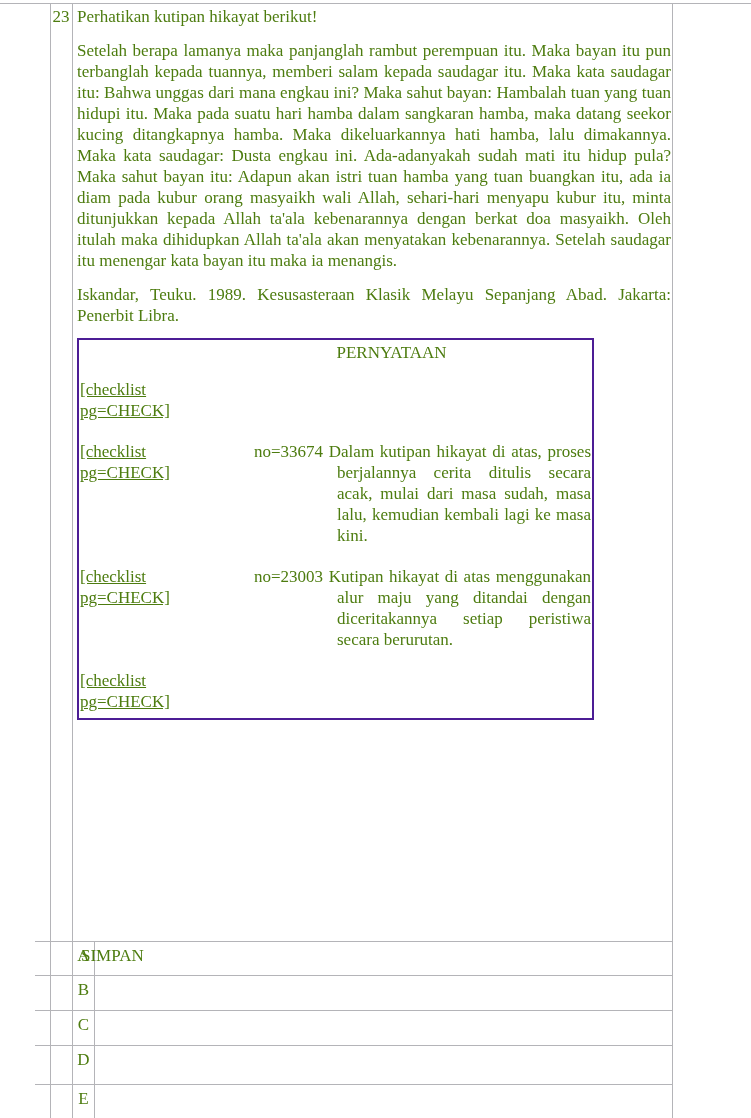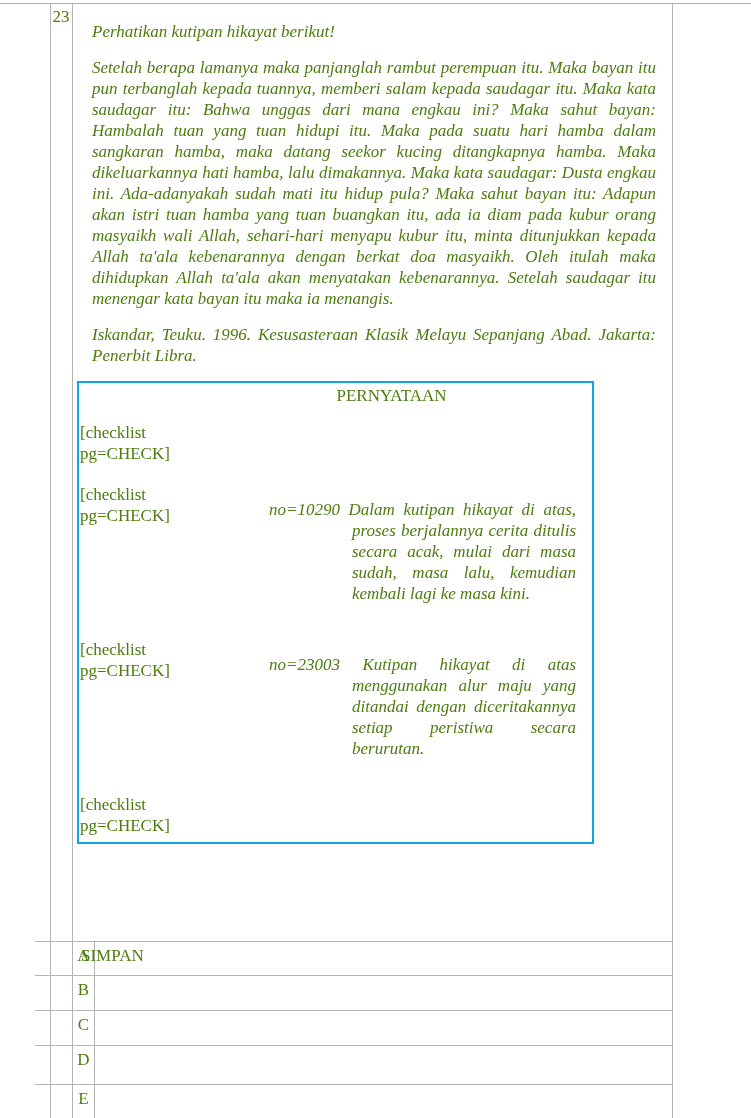--- a/index.html
+++ b/index.html
@@ -10,33 +10,33 @@
   .gline{position:absolute;background:#b4b4b8;}
   .hline-top{top:3px;left:0;width:751px;height:1px;}
   .vline-a{left:50px;top:3px;width:1px;height:1115px;}
   .vline-b{left:72px;top:3px;width:1px;height:1115px;}
   .vline-c{left:672px;top:3px;width:1px;height:1115px;}
   .vline-d{left:94px;top:941px;width:1px;height:177px;}
 
   .qnum{position:absolute;left:50px;top:6px;width:22px;text-align:center;}
 
   .content{position:absolute;left:77px;top:6px;width:594px;}
-  .content p{margin:15px;font-style:italic;}
+  .content p{margin:0;}
   .excerpt{margin-top:13px !important;text-align:justify;}
   .citation{margin-top:13px !important;text-align:justify;}
   .question{margin-top:13px !important;}
 
   .stable{
     margin-top:12px;width:517px;box-sizing:border-box;
-    border:2px solid #0ea5e9;padding:2px 1px 6px 1px;
+    border:2px solid #4c1d95;padding:2px 1px 6px 1px;
   }
   .sthead{text-align:center;padding-left:112px;margin-bottom:16px;}
   .strow{display:grid;grid-template-columns:174px auto;margin-bottom:20px;}
   .strow:last-child{margin-bottom:0;}
-  .chk{display:inline-block;width:100px;vertical-align:top;}
+  .chk{display:inline-block;width:100px;vertical-align:top;text-decoration:underline;}
   .stpara{padding-left:83px;text-indent:-83px;text-align:justify;margin:0;}
 
   .ans-row{position:absolute;left:35px;width:637px;border-top:1px solid #b4b4b8;box-sizing:border-box;}
   .ans-letter{position:absolute;left:38px;top:3px;width:21px;text-align:center;}
   .ans-content{position:absolute;left:46px;top:3px;}
   .r-a{top:941px;height:34px;}
   .r-b{top:975px;height:35px;}
   .r-c{top:1010px;height:35px;}
   .r-d{top:1045px;height:39px;}
   .r-e{top:1084px;height:34px;}
@@ -50,32 +50,32 @@
   <div class="gline vline-a"></div>
   <div class="gline vline-b"></div>
   <div class="gline vline-c"></div>
   <div class="gline vline-d"></div>
 
   <div class="qnum">23</div>
 
   <div class="content">
     <p>Perhatikan kutipan hikayat berikut!</p>
     <p class="excerpt">Setelah berapa lamanya maka panjanglah rambut perempuan itu. Maka bayan itu pun terbanglah kepada tuannya, memberi salam kepada saudagar itu. Maka kata saudagar itu: Bahwa unggas dari mana engkau ini? Maka sahut bayan: Hambalah tuan yang tuan hidupi itu. Maka pada suatu hari hamba dalam sangkaran hamba, maka datang seekor kucing ditangkapnya hamba. Maka dikeluarkannya hati hamba, lalu dimakannya. Maka kata saudagar: Dusta engkau ini. Ada-adanyakah sudah mati itu hidup pula? Maka sahut bayan itu: Adapun akan istri tuan hamba yang tuan buangkan itu, ada ia diam pada kubur orang masyaikh wali Allah, sehari-hari menyapu kubur itu, minta ditunjukkan kepada Allah ta'ala kebenarannya dengan berkat doa masyaikh. Oleh itulah maka dihidupkan Allah ta'ala akan menyatakan kebenarannya. Setelah saudagar itu menengar kata bayan itu maka ia menangis.</p>
-    <p class="citation">Iskandar, Teuku. 1996. Kesusasteraan Klasik Melayu Sepanjang Abad. Jakarta: Penerbit Libra.</p>
+    <p class="citation">Iskandar, Teuku. 1989. Kesusasteraan Klasik Melayu Sepanjang Abad. Jakarta: Penerbit Libra.</p>
 
     <div class="stable">
       <div class="sthead">PERNYATAAN</div>
 
       <div class="strow">
         <div><span class="chk">[checklist pg=CHECK]</span></div>
       </div>
 
       <div class="strow">
         <div><span class="chk">[checklist pg=CHECK]</span></div>
-        <p class="stpara"><span>no=10290</span> <span>Dalam kutipan hikayat di atas, proses berjalannya cerita ditulis secara acak, mulai dari masa sudah, masa lalu, kemudian kembali lagi ke masa kini.</span></p>
+        <p class="stpara"><span>no=33674</span> <span>Dalam kutipan hikayat di atas, proses berjalannya cerita ditulis secara acak, mulai dari masa sudah, masa lalu, kemudian kembali lagi ke masa kini.</span></p>
       </div>
 
       <div class="strow">
         <div><span class="chk">[checklist pg=CHECK]</span></div>
         <p class="stpara"><span>no=23003</span> <span>Kutipan hikayat di atas menggunakan alur maju yang ditandai dengan diceritakannya setiap peristiwa secara berurutan.</span></p>
       </div>
 
       <div class="strow">
         <div><span class="chk">[checklist pg=CHECK]</span></div>
       </div>

